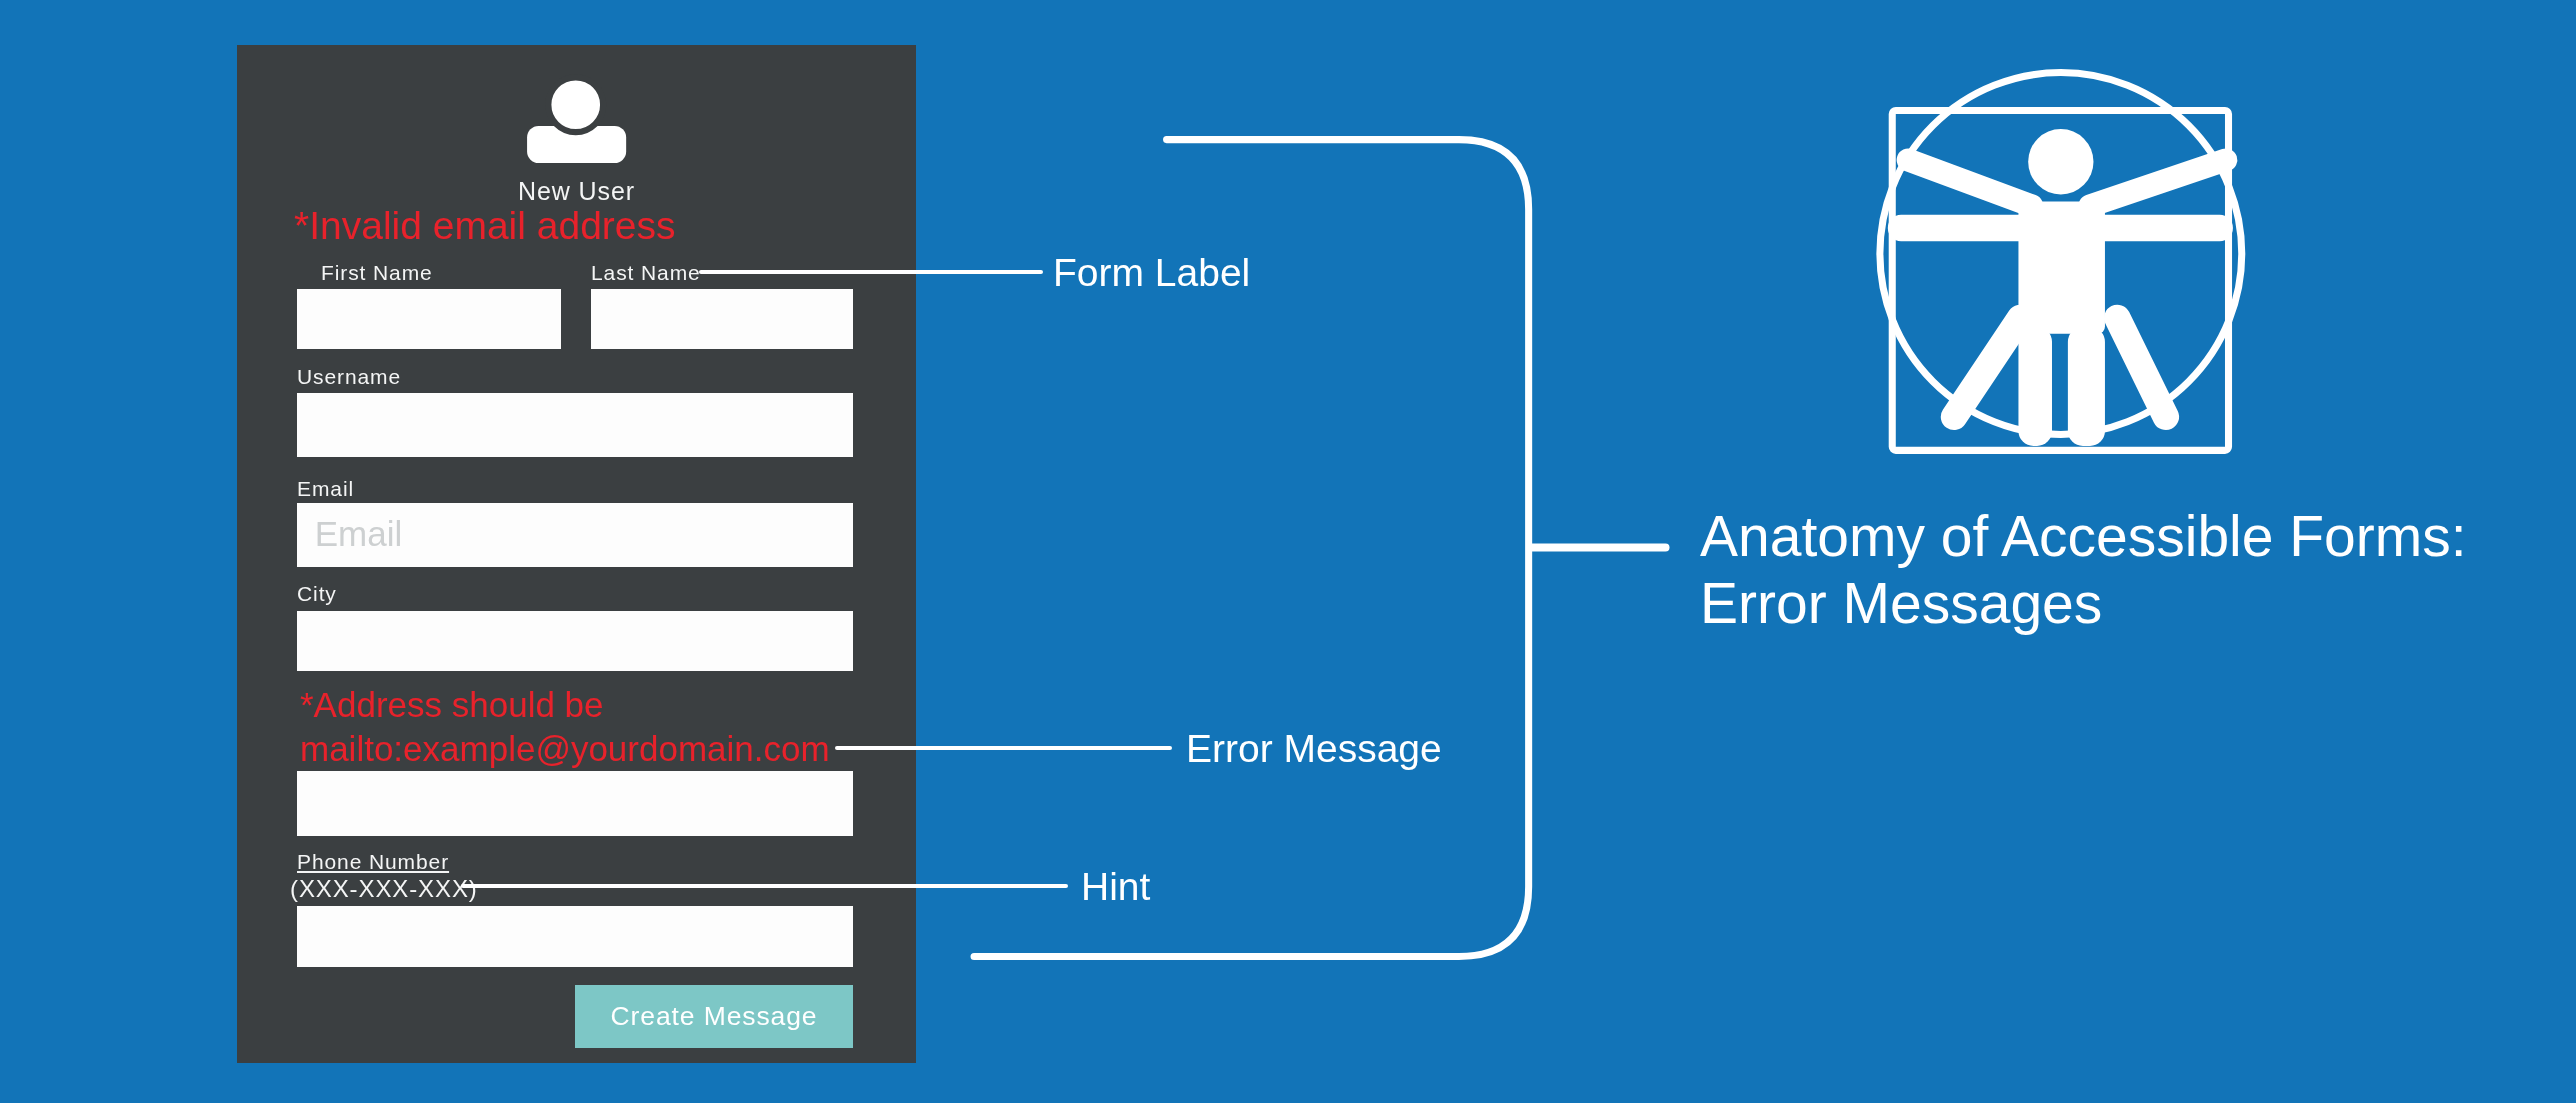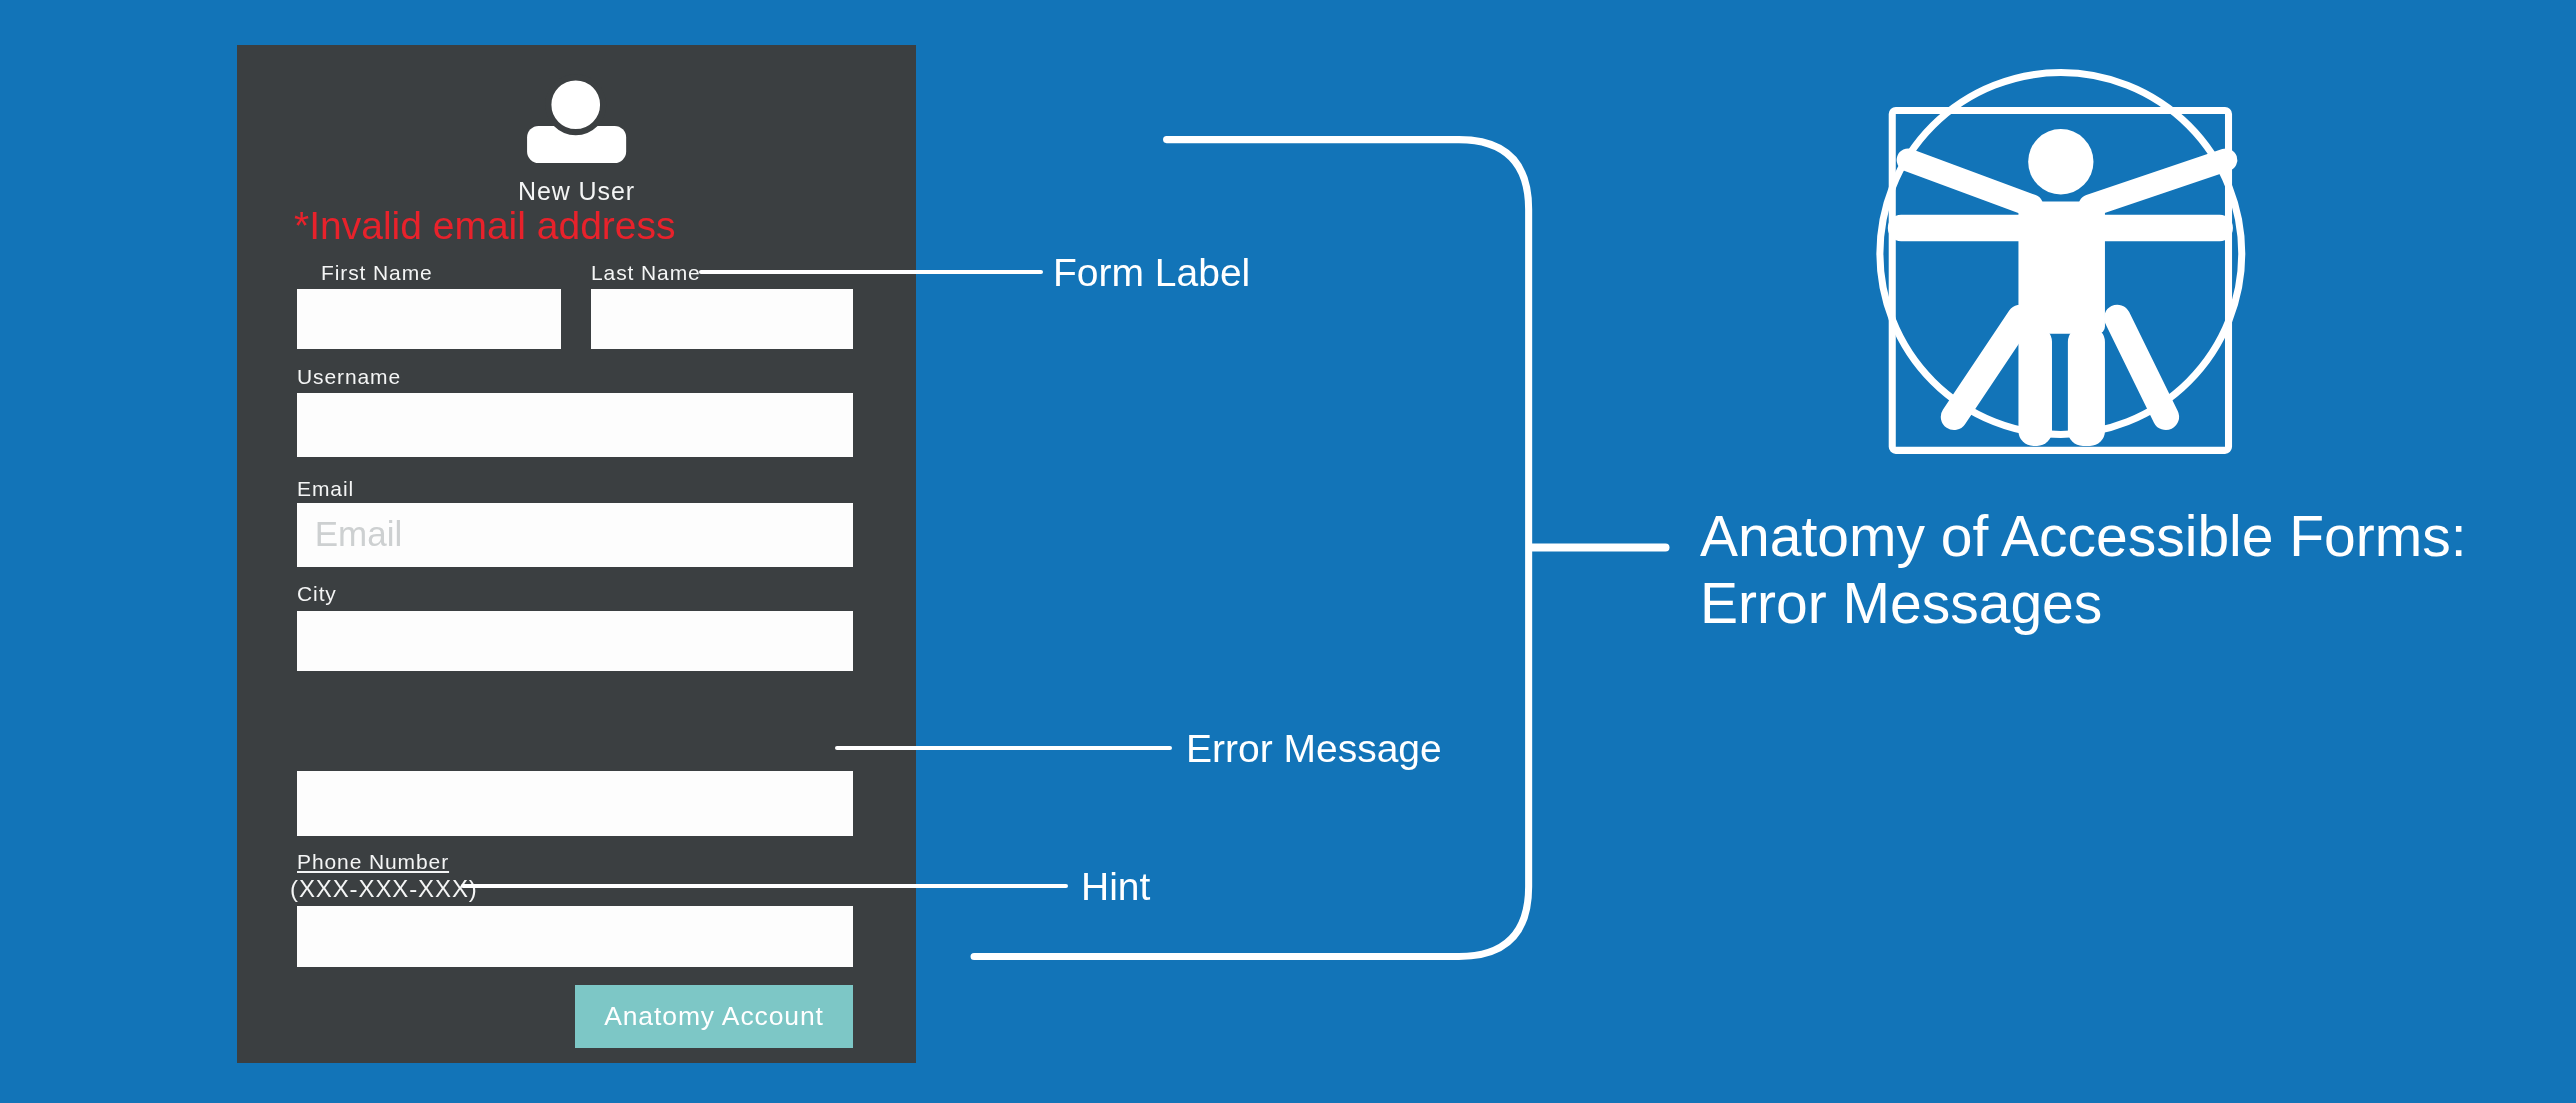--- a/index.html
+++ b/index.html
@@ -71,27 +71,31 @@
 
     <div class="abs field-label" style="left:60px;top:320px;">Username</div>
     <input type="text" class="text-input" style="left: 60px; top: 348px; width: 556px; height: 64px;">
 
     <div class="abs field-label" style="left:60px;top:432px;">Email</div>
     <input type="text" class="text-input" style="left: 60px; top: 458px; width: 556px; height: 64px;" placeholder="Email">
 
     <div class="abs field-label" style="left:60px;top:537px;">City</div>
     <input type="text" class="text-input" style="left: 60px; top: 566px; width: 556px; height: 60px;">
 
+    <div class="abs err" style="left:63px;top:638px;font-size:35px;line-height:44px;">
+      <div>*Address should be</div>
+      <div>mailto:example@yourdomain.com</div>
+    </div>
     <input type="text" class="text-input" style="left: 60px; top: 726px; width: 556px; height: 65px;">
 
     <div class="abs field-label" style="left:60px;top:805px;text-decoration:underline;">Phone Number</div>
     <div class="abs" style="left:53px;top:830px;color:#f4f5f5;font-size:24px;letter-spacing:0.9px;">(XXX-XXX-XXX)</div>
     <input type="text" class="text-input" style="left: 60px; top: 861px; width: 556px; height: 61px;">
 
-    <button class="submit-btn">Anatomy Account</button>
+    <button class="submit-btn">Create Message</button>
   </div>
 
   <div class="leader" style="left:699px;top:270px;width:344px;"></div>
   <div class="leader" style="left:835px;top:746px;width:337px;"></div>
   <div class="leader" style="left:461px;top:884px;width:607px;"></div>
 
   <div class="callout" style="left:1053px;top:251px;">Form Label</div>
   <div class="callout" style="left:1186px;top:727px;">Error Message</div>
   <div class="callout" style="left:1081px;top:865px;">Hint</div>
 

